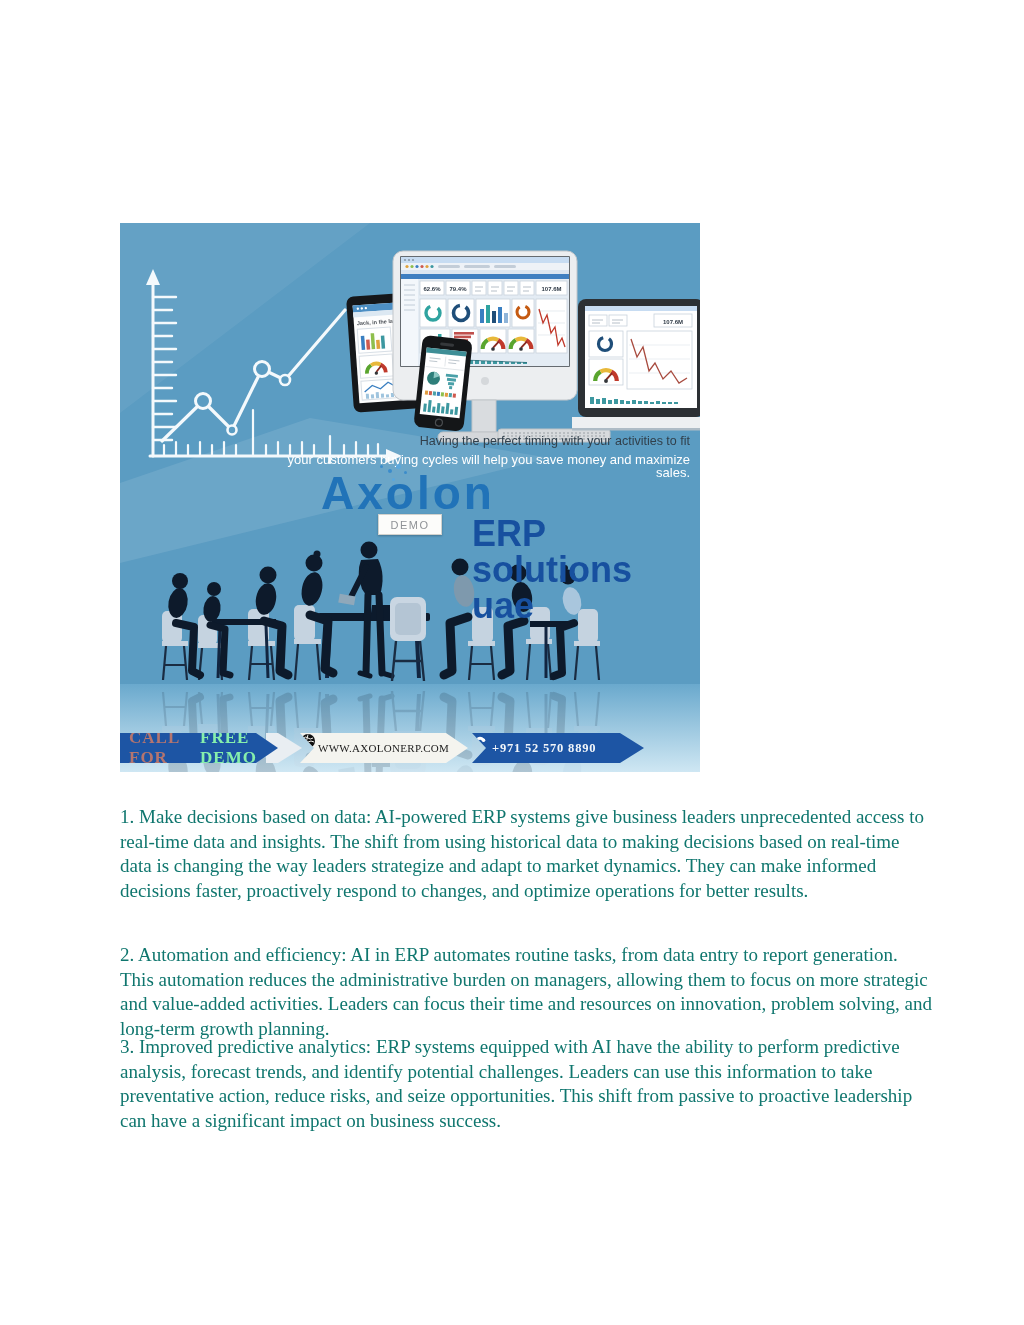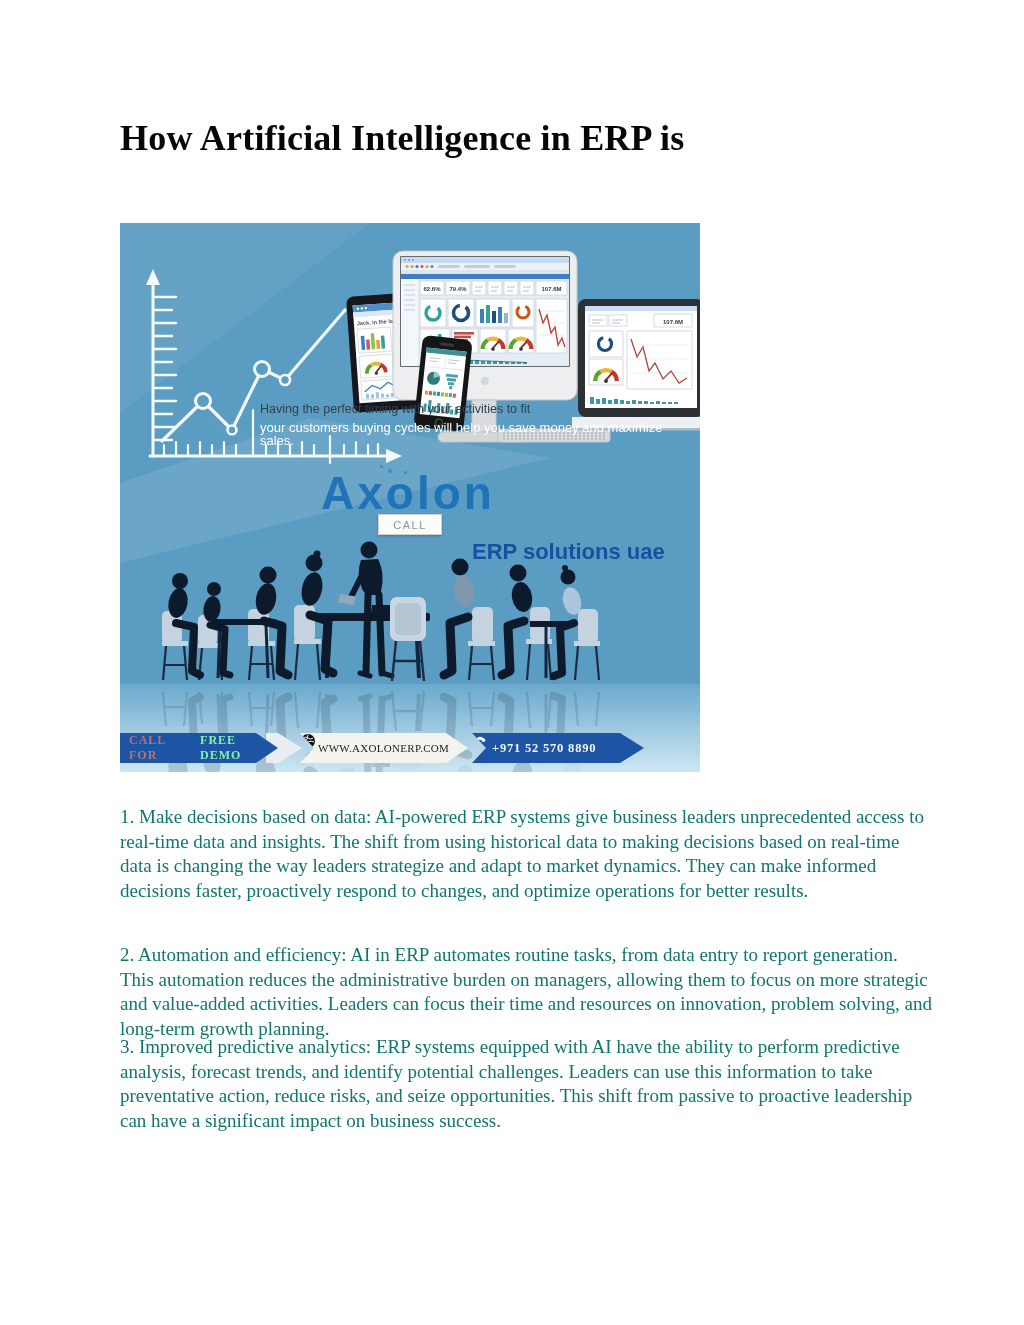--- a/index.html
+++ b/index.html
@@ -8,60 +8,59 @@
   
   .title{position:absolute;left:120px;top:116px;width:820px;
          font-size:36px;font-weight:bold;color:#060606;line-height:1.23;letter-spacing:.2px;}
   
   .para{position:absolute;left:120px;width:812px;font-size:19px;line-height:1.3;color:#0f766e;}
   .p1{top:786px;} .p2{top:924px;} .p3{top:1016px;}
   
   .poster{position:absolute;left:120px;top:223px;width:580px;height:549px;
           background:#5b9cc2;overflow:hidden;font-family:"Liberation Sans", sans-serif;}
   .poster svg{position:absolute;left:0;top:0;}
-  .caption{position:absolute;left:140px;top:180px;width:430px;text-align:left;line-height:1;}
+  .caption{position:absolute;left:140px;top:212px;width:430px;text-align:right;line-height:1;}
   .cap1{font-size:12.5px;color:#31404c;margin-bottom:5px;}
   .cap2{font-size:13px;color:#ffffff;}
   .logo{position:absolute;left:193px;top:247px;width:190px;text-align:center;
         font-size:46px;font-weight:bold;letter-spacing:3px;color:#2173b8;line-height:1;}
   .dot{position:absolute;border-radius:50%;background:#3b8ccb;}
   .d1{left:268px;top:246px;width:4px;height:4px;}
   .d2{left:276px;top:241px;width:5px;height:5px;background:#5aa7dd;}
   .d3{left:284px;top:248px;width:3px;height:3px;}
   .d4{left:272px;top:255px;width:3px;height:3px;background:#5aa7dd;}
   .d5{left:260px;top:242px;width:3px;height:3px;}
   .click-btn{position:absolute;left:258px;top:291px;width:62px;height:19px;background:#fcfcfa;
              border:1px solid #d2d2cd;display:flex;align-items:center;justify-content:center;
              font-size:11px;letter-spacing:1.5px;color:#8f9296;box-shadow:0 1px 2px rgba(0,0,0,.25);}
-  .tagline{position:absolute;left:352px;top:293px;width:220px;font-size:22px;font-weight:bold;
-           color:#17509f;letter-spacing:0px;line-height:1;margin-top:25px;}
+  .tagline{position:absolute;left:352px;top:293px;width:220px;font-size:36px;font-weight:bold;
+           color:#17509f;letter-spacing:0px;line-height:1;}
   
   .banners{position:absolute;left:0;top:510px;width:580px;height:30px;}
   .rib{position:absolute;top:0;height:30px;display:flex;align-items:center;box-sizing:border-box;}
   .rib-white-edge{left:146px;width:36px;background:#e9eef2;
       clip-path:polygon(0 0,12px 0,36px 50%,12px 100%,0 100%);}
   .rib-left{left:0;width:158px;background:#1d55a4;padding-left:9px;
       clip-path:polygon(0 0,136px 0,158px 50%,136px 100%,0 100%);
-      font-family:"Liberation Serif",serif;font-weight:bold;font-size:12px;letter-spacing:1px;}
+      font-family:"Liberation Serif",serif;font-weight:bold;font-size:17px;letter-spacing:1px;}
   .rib-left .pre{color:#b4756f;margin-right:5px;}
   .rib-left .main{color:#86efac;}
   .rib-mid{left:180px;width:168px;background:#f4f4ef;padding-left:18px;gap:6px;
       clip-path:polygon(0 0,146px 0,168px 50%,146px 100%,0 100%,14px 50%);
       font-family:"Liberation Serif",serif;font-weight:normal;font-size:11px;letter-spacing:.3px;color:#1b1b1b;}
   .rib-right{left:352px;width:172px;background:#1d55a4;padding-left:20px;gap:7px;
       clip-path:polygon(0 0,148px 0,172px 50%,148px 100%,0 100%,14px 50%);
       font-family:"Liberation Serif",serif;font-weight:bold;font-size:12.5px;letter-spacing:.8px;color:#f2f6fa;}
 </style>
 </head>
 <body>
 
 <div class="page">
 
   <div class="title">
-    <div>How Artificial Intelligence in ERP is</div>
   </div>
 
   <div class="poster">
 
     <svg width="580" height="549" viewBox="0 0 580 549">
       <defs>
         <linearGradient id="floorGrad" x1="0" y1="0" x2="0" y2="1">
           <stop offset="0" stop-color="#6aa9cd"></stop>
             <stop offset="1" stop-color="#cfe7f3"></stop>
         </linearGradient>
@@ -484,21 +483,21 @@
       <div class="cap1">Having the perfect timing with your activities to fit</div>
       <div class="cap2">your customers buying cycles will help you save money and maximize sales.</div>
     </div>
 
     <div class="logo">Axolon</div>
     <span class="dot d1"></span>
     <span class="dot d2"></span>
     <span class="dot d3"></span>
     <span class="dot d4"></span>
     <span class="dot d5"></span>
-    <div class="click-btn">CALL</div>
+    <div class="click-btn">DEMO</div>
     <div class="tagline">ERP solutions uae</div>
 
     <div class="banners">
       <div class="rib rib-white-edge"></div>
       <div class="rib rib-left">
         <span class="pre">CALL FOR</span>
         <span class="main">FREE DEMO</span>
       </div>
       <div class="rib rib-mid">
         <svg width="16" height="16" viewBox="0 0 16 16">

